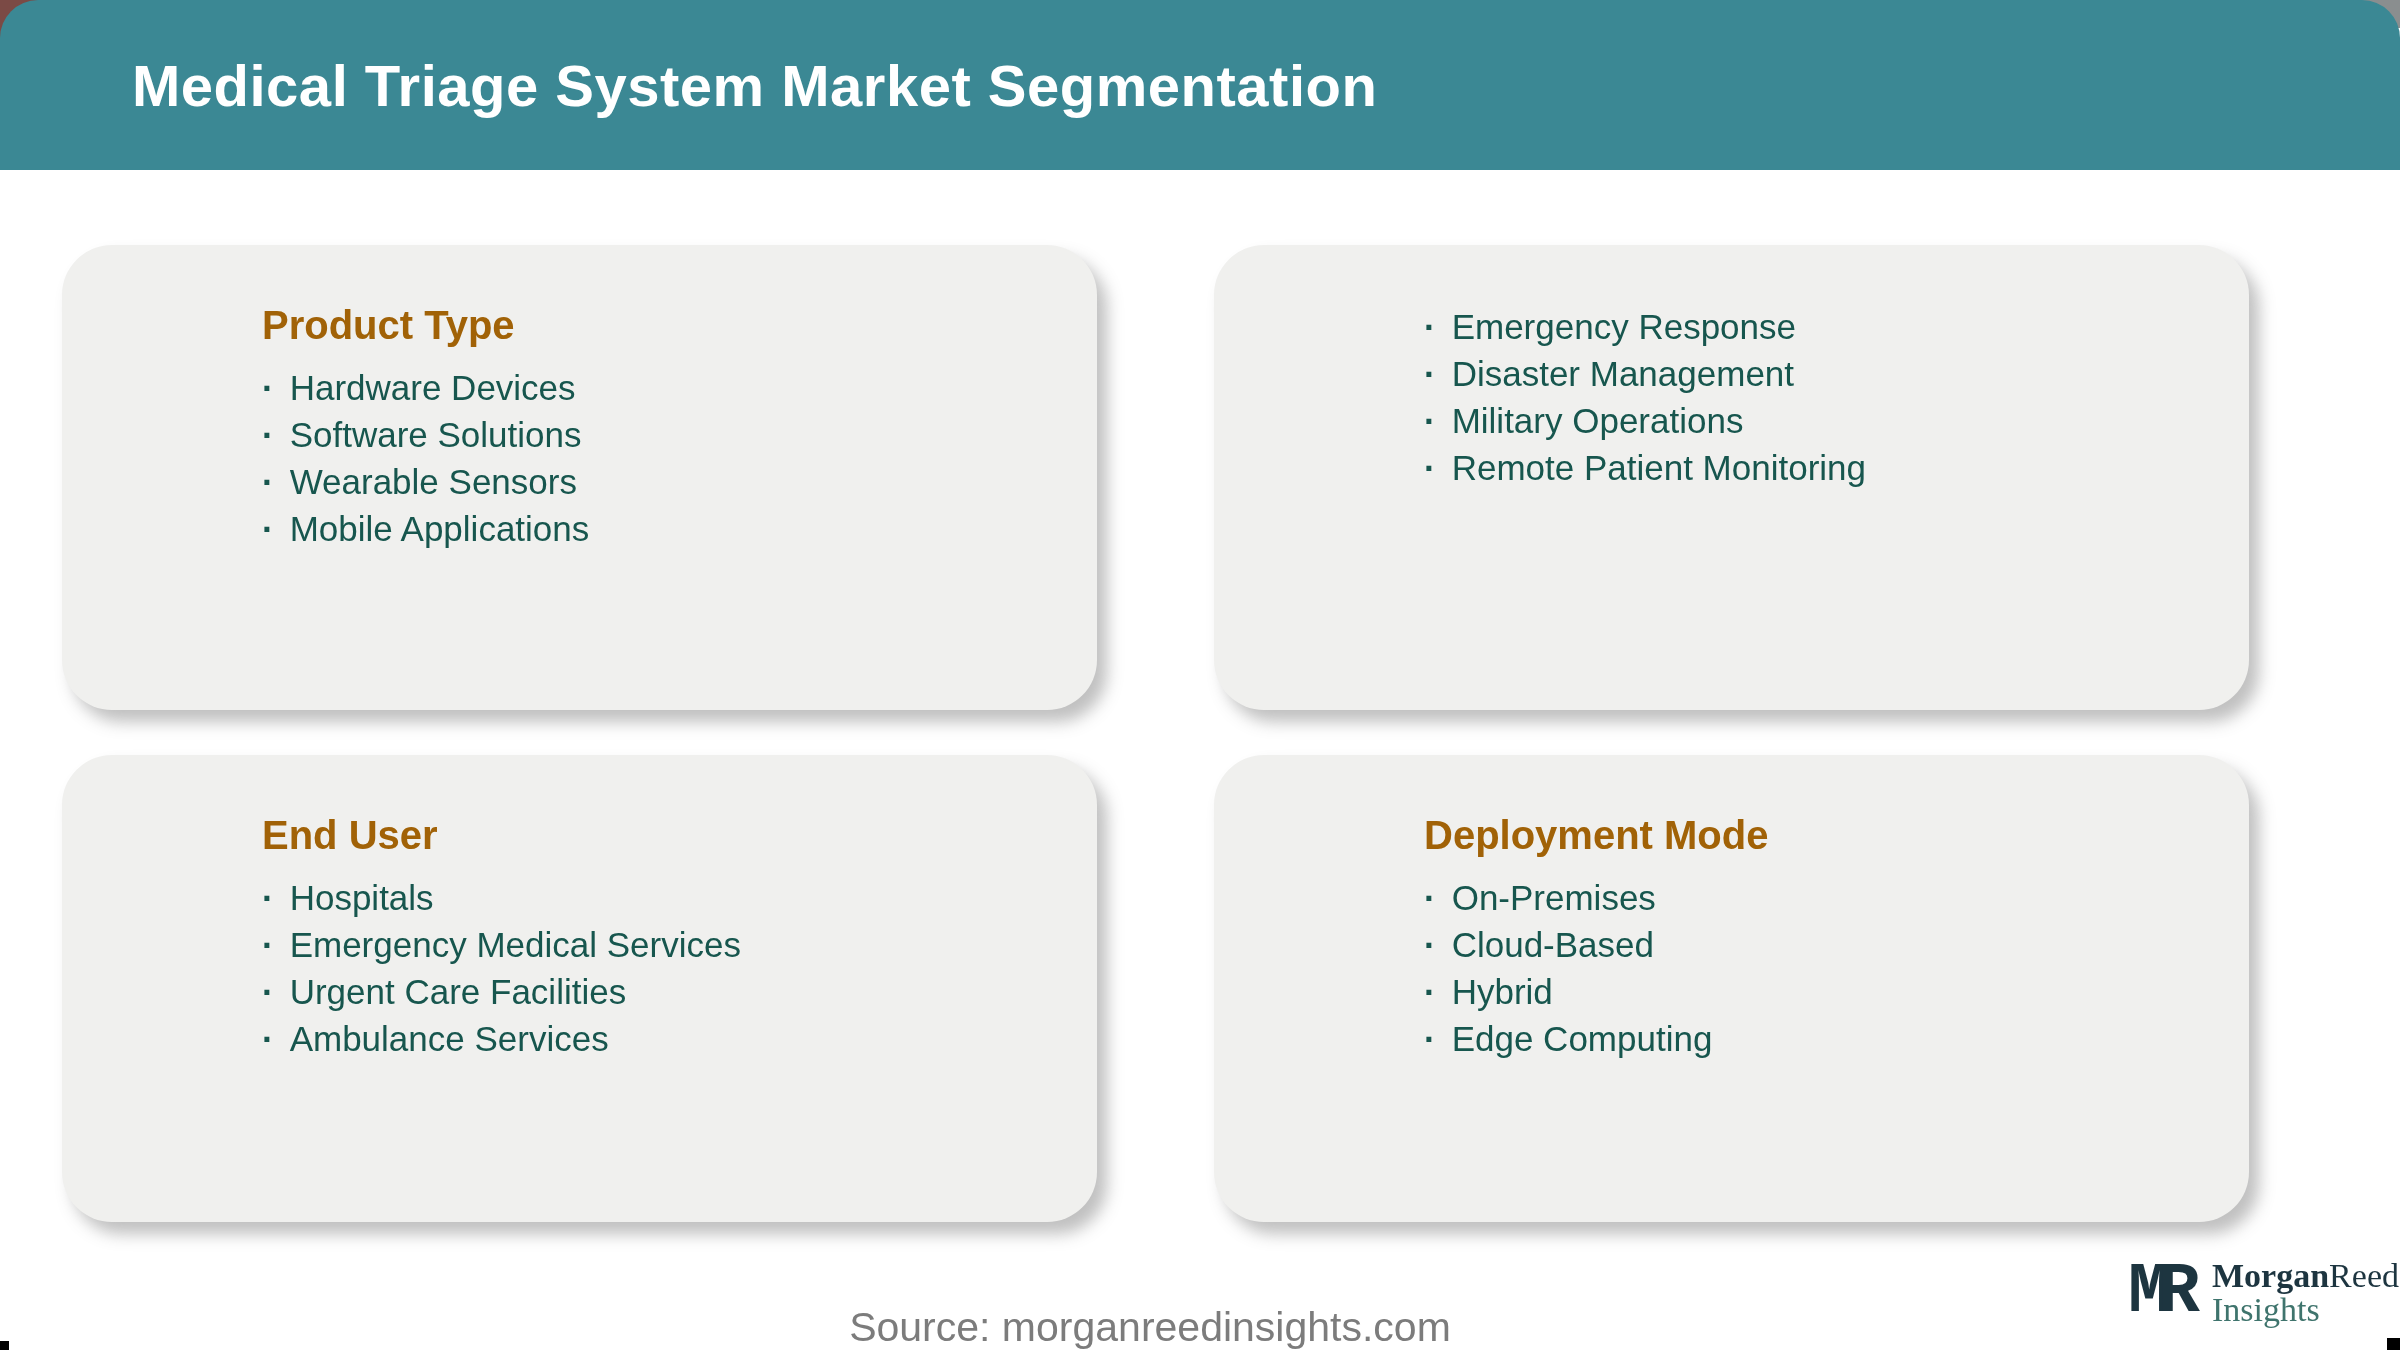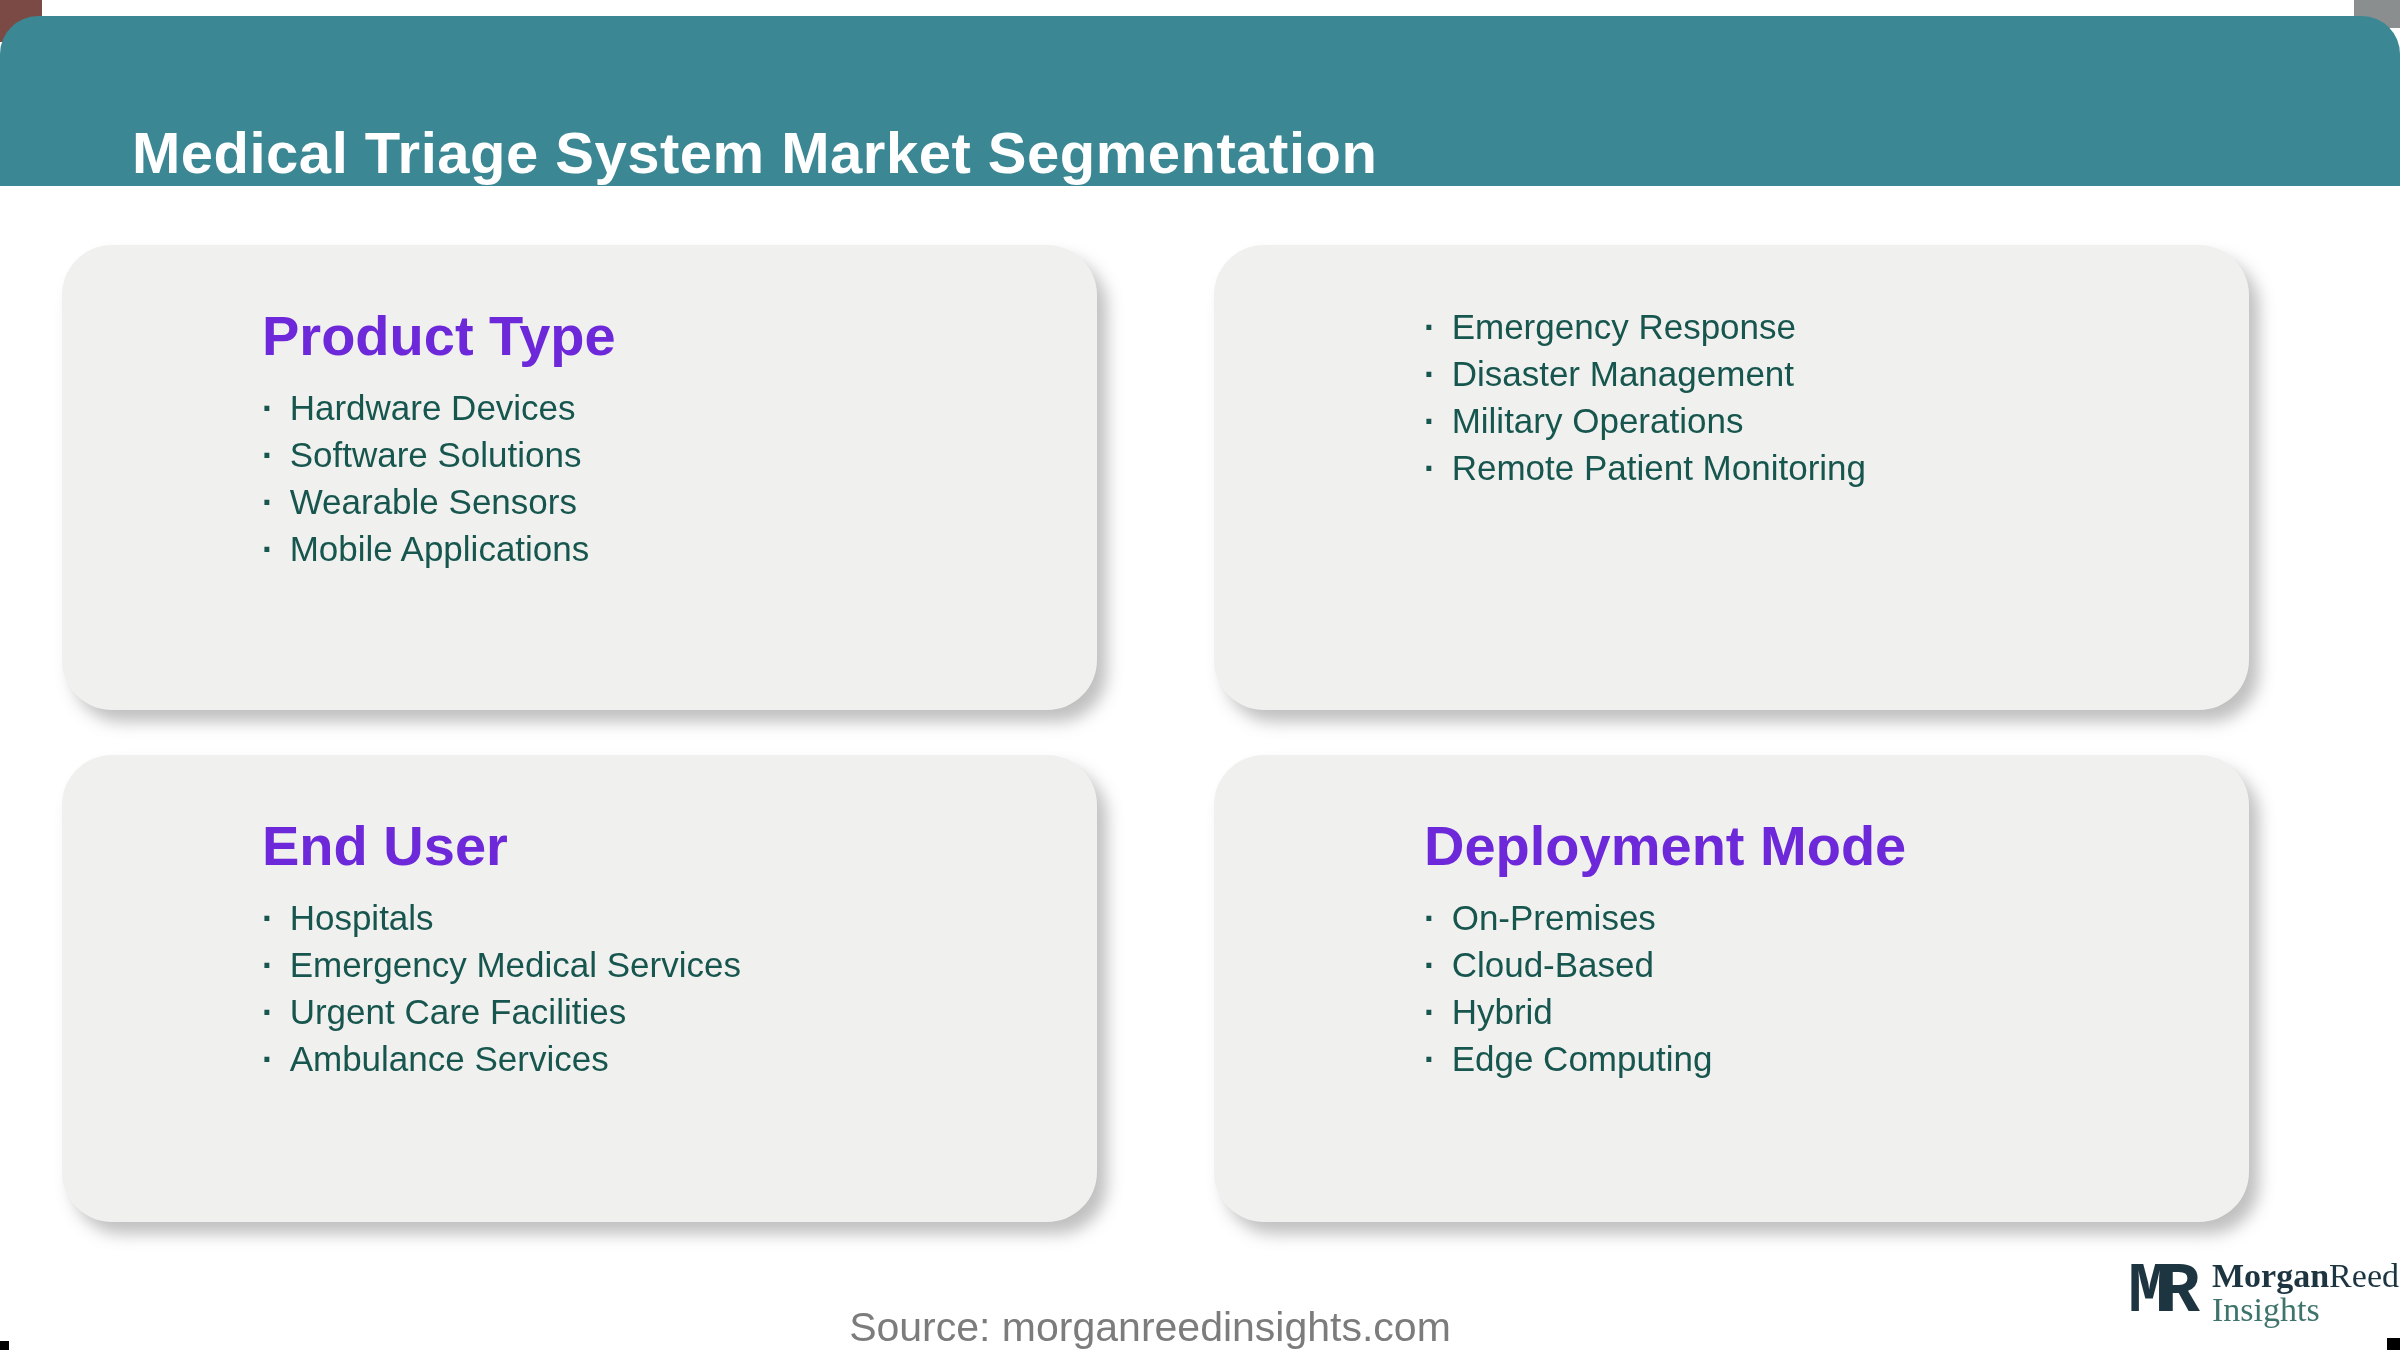--- a/index.html
+++ b/index.html
@@ -31,26 +31,26 @@
     position: absolute; left: 0; top: 1341px;
     width: 9px; height: 9px; background: #000000;
   }
   .mark-br {
     position: absolute; left: 2387px; top: 1338px;
     width: 13px; height: 12px; background: #000000;
   }
 
   .header {
     position: absolute;
-    left: 0; top: 16px;
+    left: 0; top: 0;
     width: 2400px; height: 170px;
     background: #3b8894;
     border-radius: 38px 38px 0 0;
     display: flex;
-    align-items: flex-end;
+    align-items: center;
   }
   .header .page-title {
     color: #ffffff;
     font-size: 58px;
     font-weight: 700;
     letter-spacing: 0.5px;
     padding-left: 132px;
   }
 
   .card {
@@ -60,22 +60,22 @@
     border-radius: 50px;
     box-shadow: 10px 12px 16px rgba(90, 90, 90, 0.38);
     padding: 58px 40px 0 200px;
   }
   .card.col-right { left: 1214px; padding-left: 210px; }
   .card.col-left  { left: 62px; }
   .card.row-top    { top: 245px; height: 465px; }
   .card.row-bottom { top: 755px; height: 467px; }
 
   .card-title {
-    color: #6d28d9;
-    font-size: 56px;
+    color: #a16207;
+    font-size: 40px;
     font-weight: 700;
     margin-bottom: 16px;
   }
   .card-list { list-style: none; }
   .card-list li {
     color: #17564e;
     font-size: 35px;
     font-weight: 400;
     line-height: 47px;
     white-space: nowrap;

